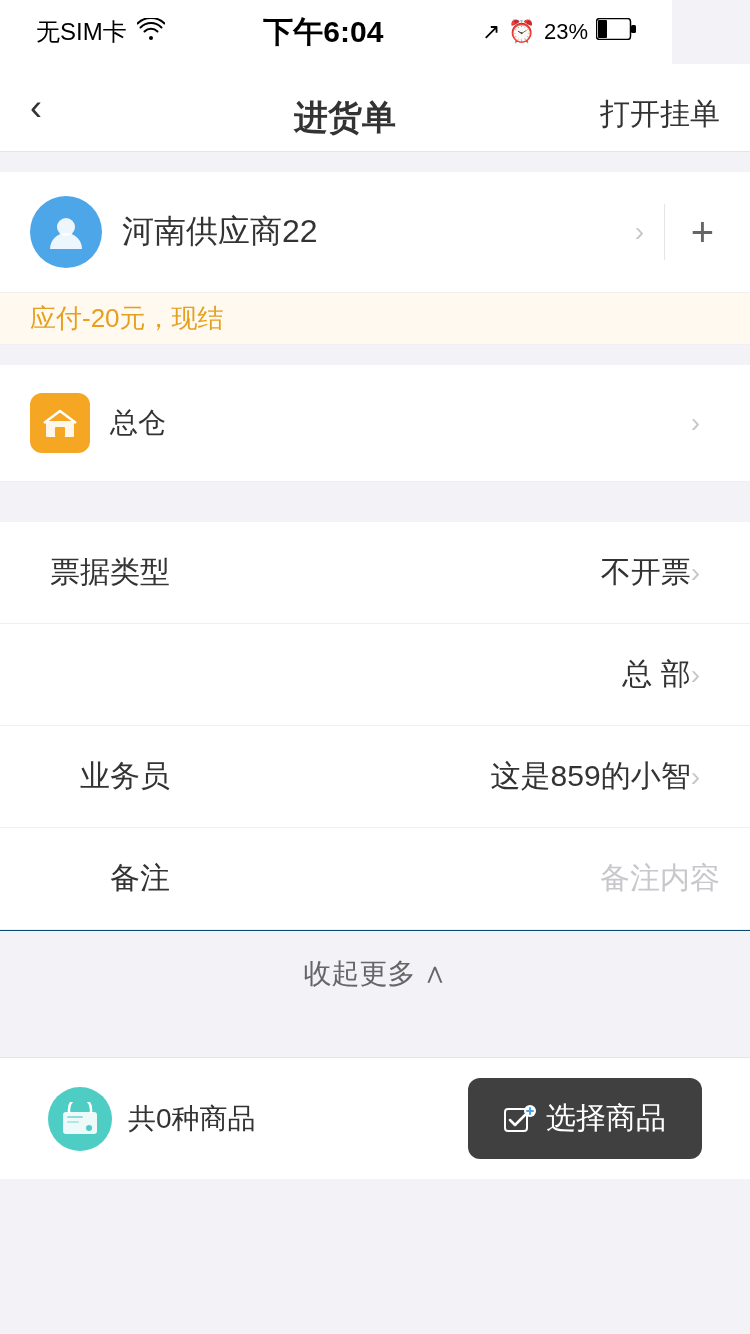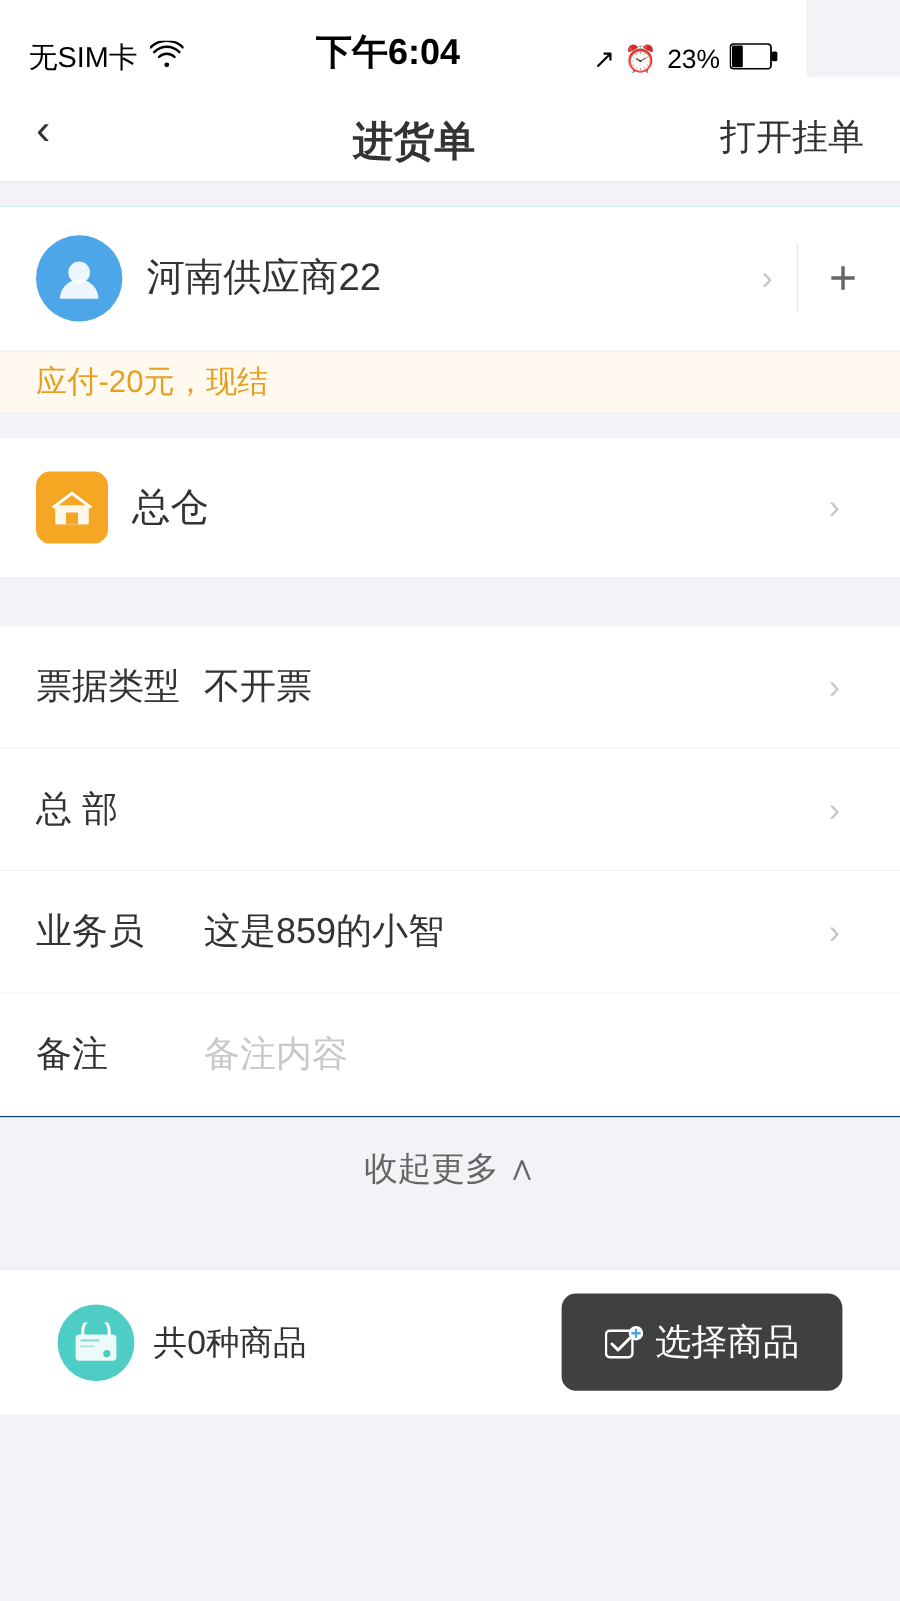--- a/index.html
+++ b/index.html
@@ -12,23 +12,23 @@
       font-size: 28px;
       color: #333;
     }
 
     
     .status-bar {
       width: 672px;
       height: 64px;
       background: #fff;
       display: flex;
-      align-items: flex-end;
+      align-items: center;
       justify-content: space-between;
-      padding: 0 24px;
+      padding: 0 36px;
       font-size: 24px;
       color: #000;
     }
     .status-left { display: flex; align-items: center; gap: 10px; }
     .status-center { font-size: 30px; font-weight: 600; position: absolute; left: 50%; transform: translateX(-50%); }
     .status-right { display: flex; align-items: center; gap: 8px; font-size: 22px; }
 
     
     .nav-bar {
       width: 750px;
@@ -133,28 +133,29 @@
       border-radius: 12px;
       background: #f5a623;
       display: flex;
       align-items: center;
       justify-content: center;
       margin-right: 20px;
       flex-shrink: 0;
     }
     .warehouse-name {
       flex: 1;
-      font-size: 32px;
+      font-size: 28px;
       color: #333;
     }
 
     
     .form-section {
       background: #fff;
       margin-top: 20px;
+      text-align: right;
     }
     .form-row {
       display: flex;
       align-items: center;
       padding: 30px 30px;
       background: #fff;
       border-bottom: 1px solid #f0f0f0;
       min-height: 96px;
     }
     .form-label {

